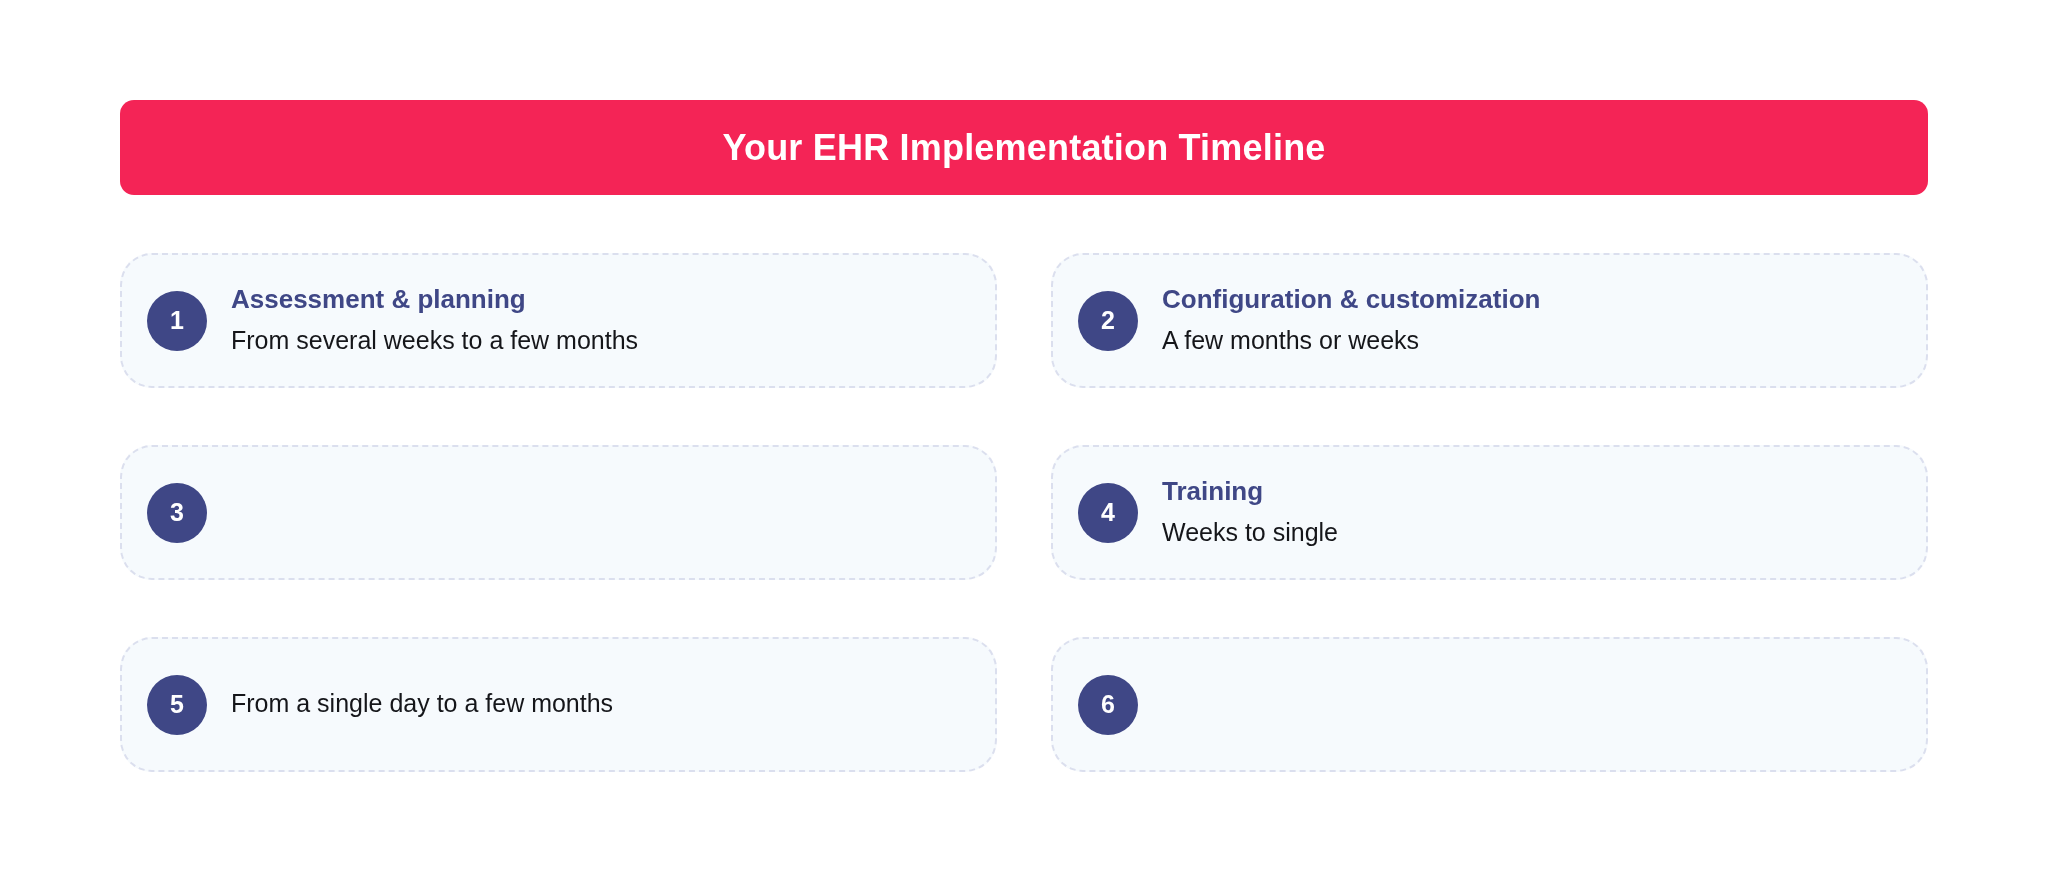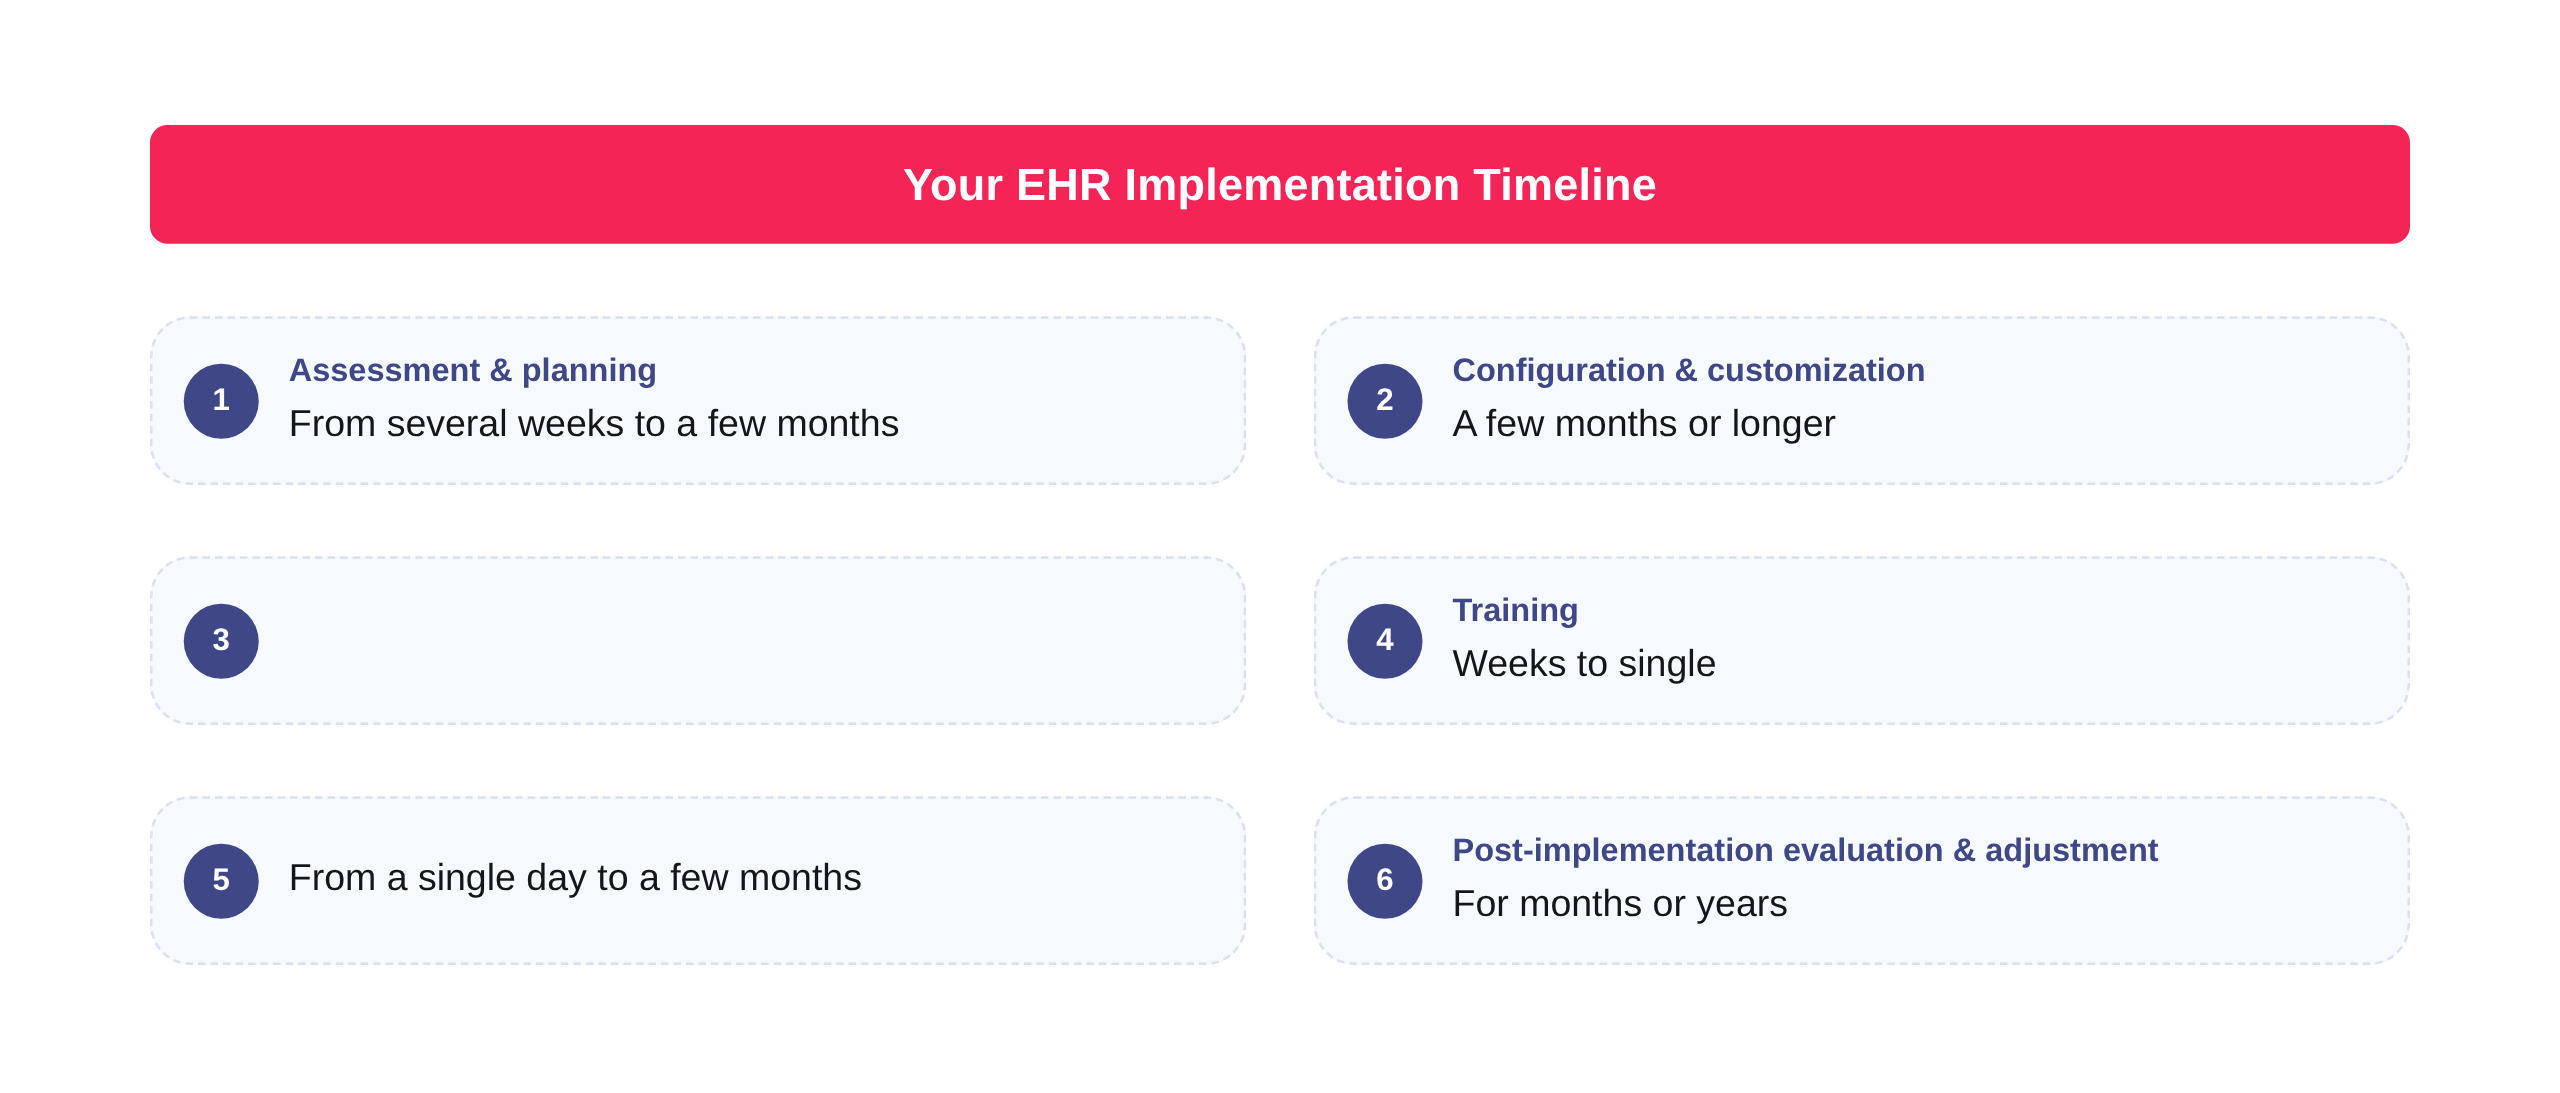--- a/index.html
+++ b/index.html
@@ -97,21 +97,21 @@
     color: #3f4786;
     font-size: 26px;
     font-weight: bold;
     line-height: 1.15;
     margin-bottom: 11px;
     white-space: nowrap;
   }
 
   .card-desc {
     color: #15161a;
-    font-size: 30px;
+    font-size: 25px;
     font-weight: normal;
     line-height: 1.15;
     white-space: nowrap;
   }
 </style>
 </head>
 <body>
 
 <div class="page">
 
@@ -130,21 +130,21 @@
         <div class="card-desc">From several weeks to a few months</div>
       </div>
     </div>
 
     <div class="card">
       <div class="badge">
         <span>2</span>
       </div>
       <div class="card-text">
         <div class="card-title">Configuration &amp; customization</div>
-        <div class="card-desc">A few months or longer</div>
+        <div class="card-desc">A few months or weeks</div>
       </div>
     </div>
 
     <div class="card">
       <div class="badge">
         <span>3</span>
       </div>
       <div class="card-text">
       </div>
     </div>
@@ -165,20 +165,16 @@
       </div>
       <div class="card-text">
         <div class="card-desc">From a single day to a few months</div>
       </div>
     </div>
 
     <div class="card">
       <div class="badge">
         <span>6</span>
       </div>
-      <div class="card-text">
-        <div class="card-title">Post-implementation evaluation &amp; adjustment</div>
-        <div class="card-desc">For months or years</div>
-      </div>
     </div>
 
   </div>
 </div>
 
 </body></html>

